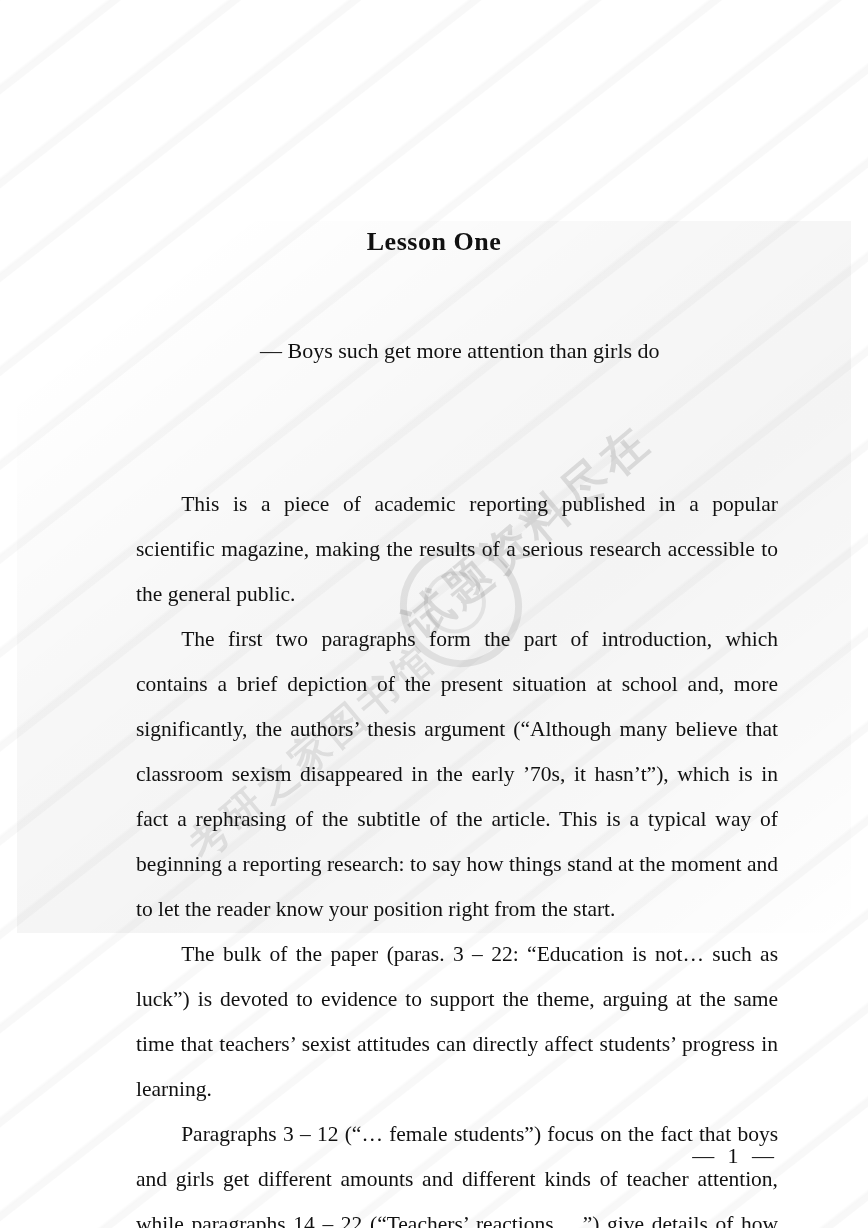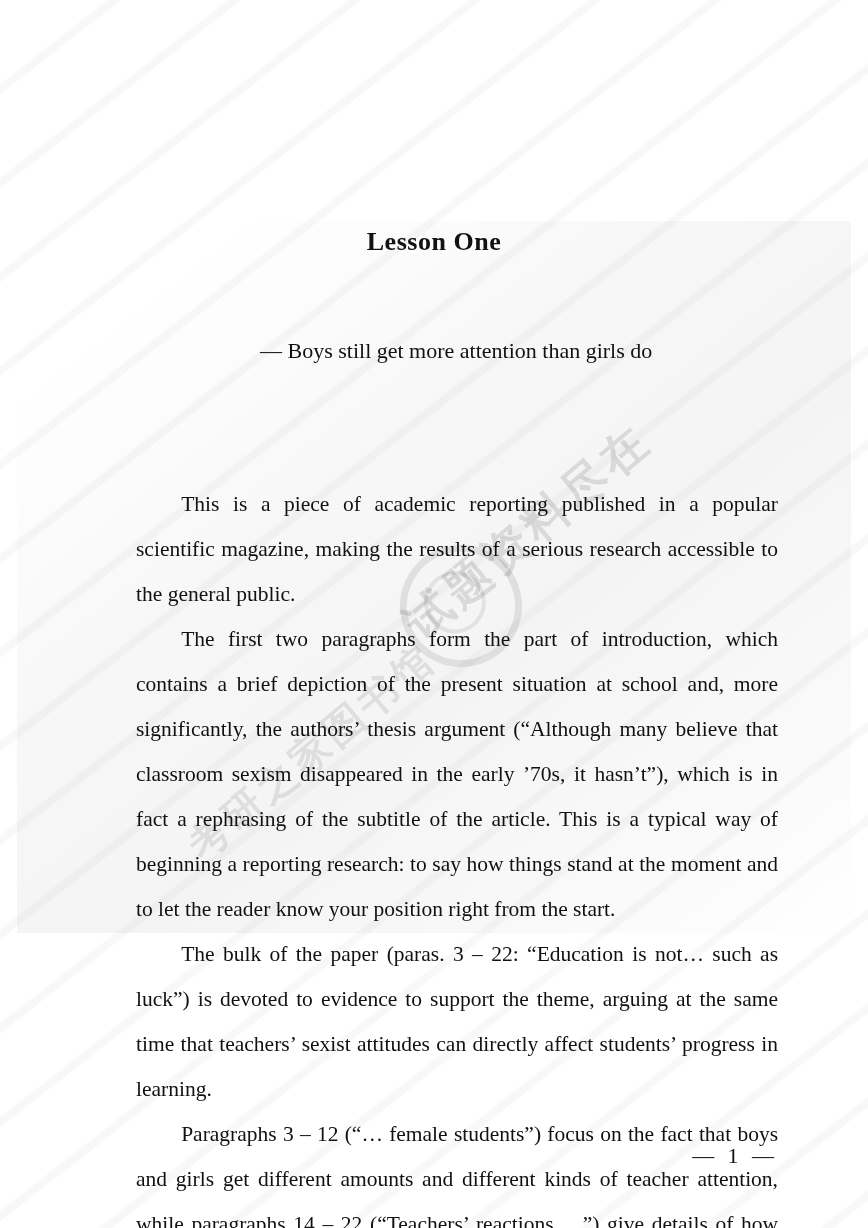--- a/index.html
+++ b/index.html
@@ -183,21 +183,21 @@
     </div>
     <div class="wm-text wm-text-a">试题资料尽在</div>
     <div class="wm-text wm-text-b">考研之家图书馆</div>
   </div>
 
   <div class="content">
 
     <h1 class="lesson-title">Lesson One</h1>
 
 
-    <div class="article-subtitle">— Boys still get more attention than girls do</div>
+    <div class="article-subtitle">— Boys such get more attention than girls do</div>
 
 
     <div class="body-text">
       <p>This is a piece of academic reporting published in a popular scientific magazine, making the results of a serious research accessible to the general public.</p>
       <p>The first two paragraphs form the part of introduction, which contains a brief depiction of the present situation at school and, more significantly, the authors’ thesis argument (“Although many believe that classroom sexism disappeared in the early ’70s, it hasn’t”), which is in fact a rephrasing of the subtitle of the article. This is a typical way of beginning a reporting research: to say how things stand at the moment and to let the reader know your position right from the start.</p>
       <p>The bulk of the paper (paras. 3 – 22: “Education is not… such as luck”) is devoted to evidence to support the theme, arguing at the same time that teachers’ sexist attitudes can directly affect students’ progress in learning.</p>
       <p>Paragraphs 3 – 12 (“… female students”) focus on the fact that boys and girls get different amounts and different kinds of teacher attention, while paragraphs 14 – 22 (“Teachers’ reactions… ”) give details of how boys and girls are given different qualities of teacher</p>
     </div>
 
     <div class="page-number">— 1 —</div>

